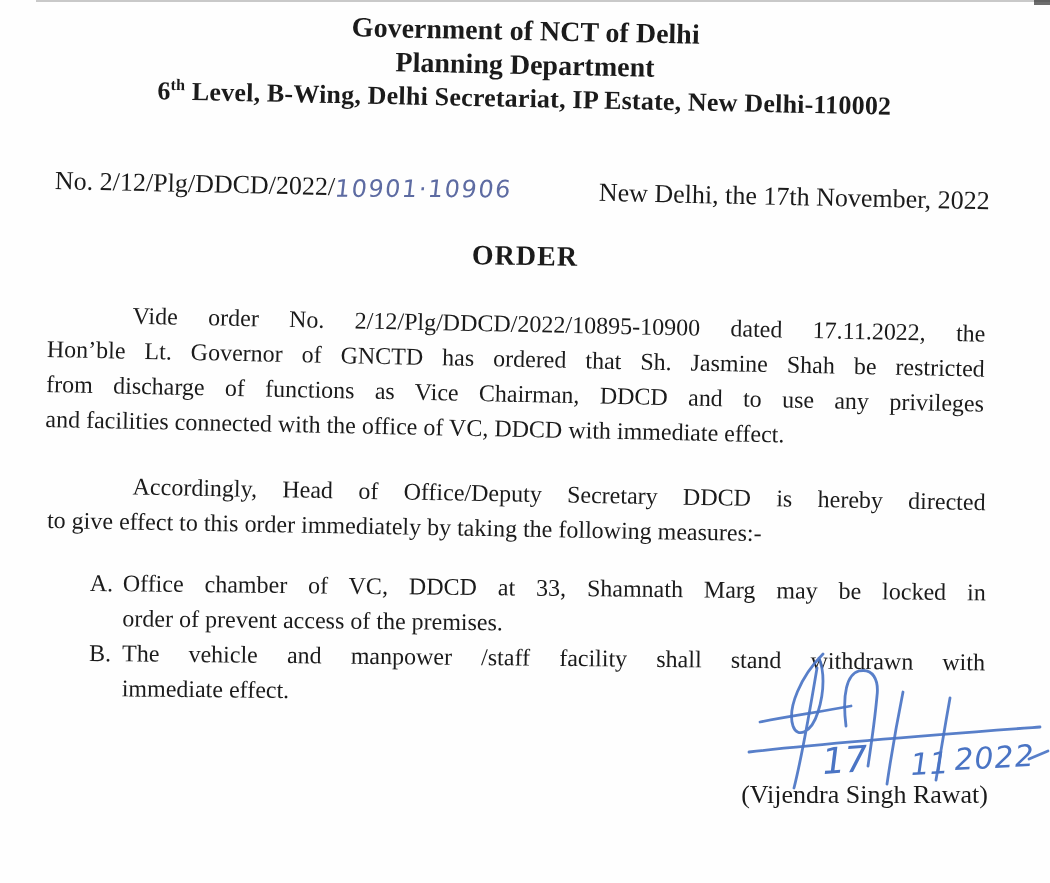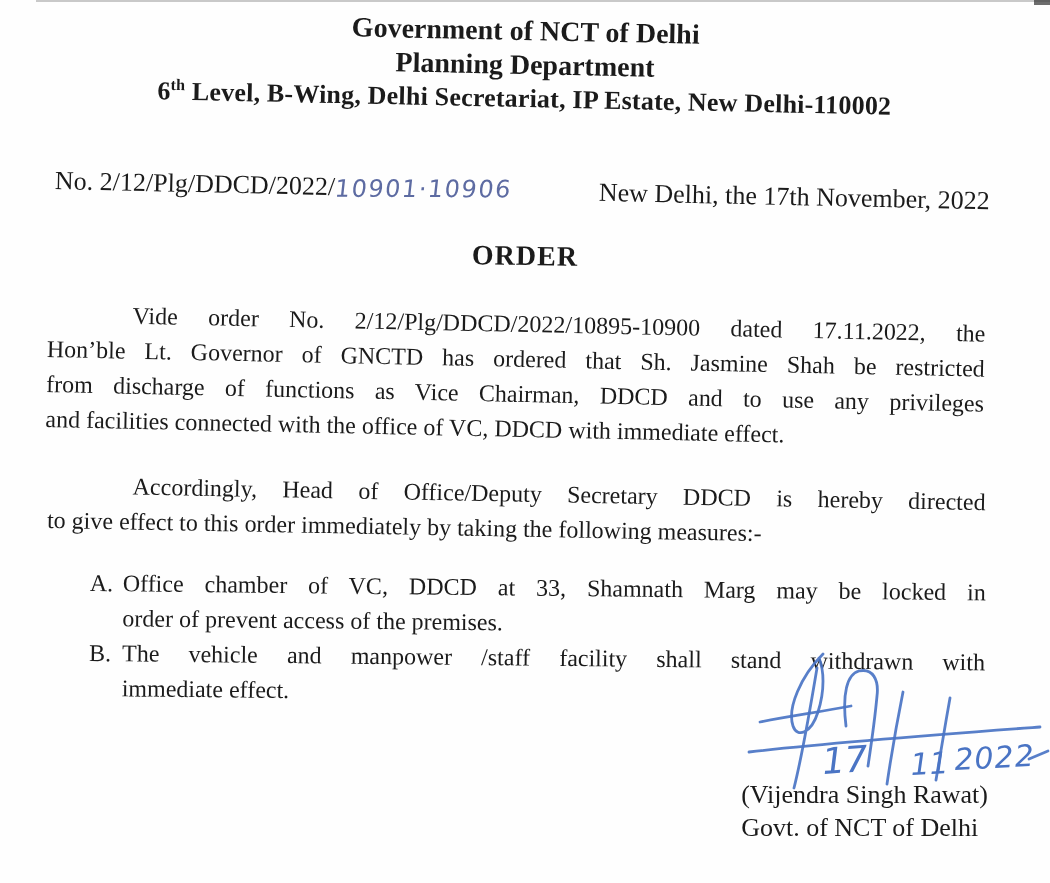--- a/index.html
+++ b/index.html
@@ -66,21 +66,21 @@
   .sig-svg{position:absolute;left:735px;top:642px;width:315px;height:150px;}
   .sig-svg path{stroke:#4a74c4;stroke-width:2.8;fill:none;stroke-linecap:round;opacity:.92;}
   .sig-svg text{
     fill:#4a74c4;
     font-family:"DejaVu Sans", sans-serif;
     font-style:italic;
   }
 
   .signoff{
     position:absolute;top:778px;right:62px;
-    text-align:left;font-size:26px;line-height:33px;
+    text-align:center;font-size:26px;line-height:33px;
   }
 </style>
 </head>
 <body>
 
 <div class="page">
 
   <div class="top-hairline"></div>
   <div class="corner-mark"></div>
 
@@ -139,16 +139,15 @@
     <path d="M215,56 C210,84 205,114 201,138"></path>
 
     <path d="M294,117 L313,109"></path>
     <text x="88" y="132" font-size="36" transform="rotate(-4 88 132)">17</text>
     <text x="176" y="133" font-size="30" transform="rotate(-3 176 133)">11</text>
     <text x="220" y="128" font-size="30" letter-spacing="1" transform="rotate(-3 220 128)">2022</text>
   </svg>
 
   <div class="signoff">
     <div>(Vijendra Singh Rawat)</div>
-    <div>Govt. of NCT of Delhi</div>
   </div>
 
 </div>
 
 </body></html>

